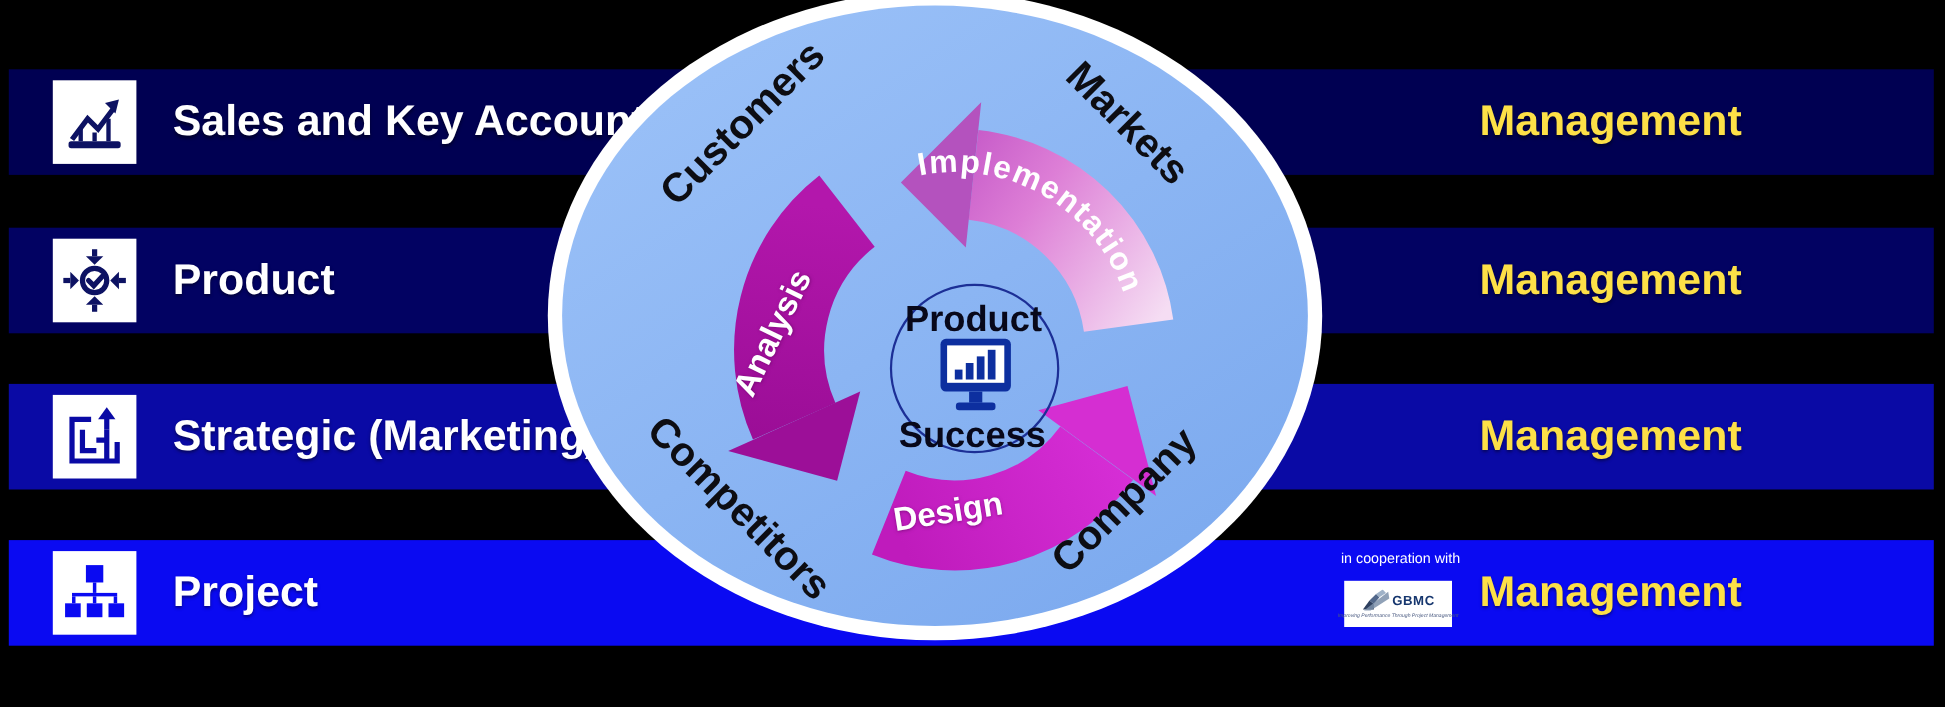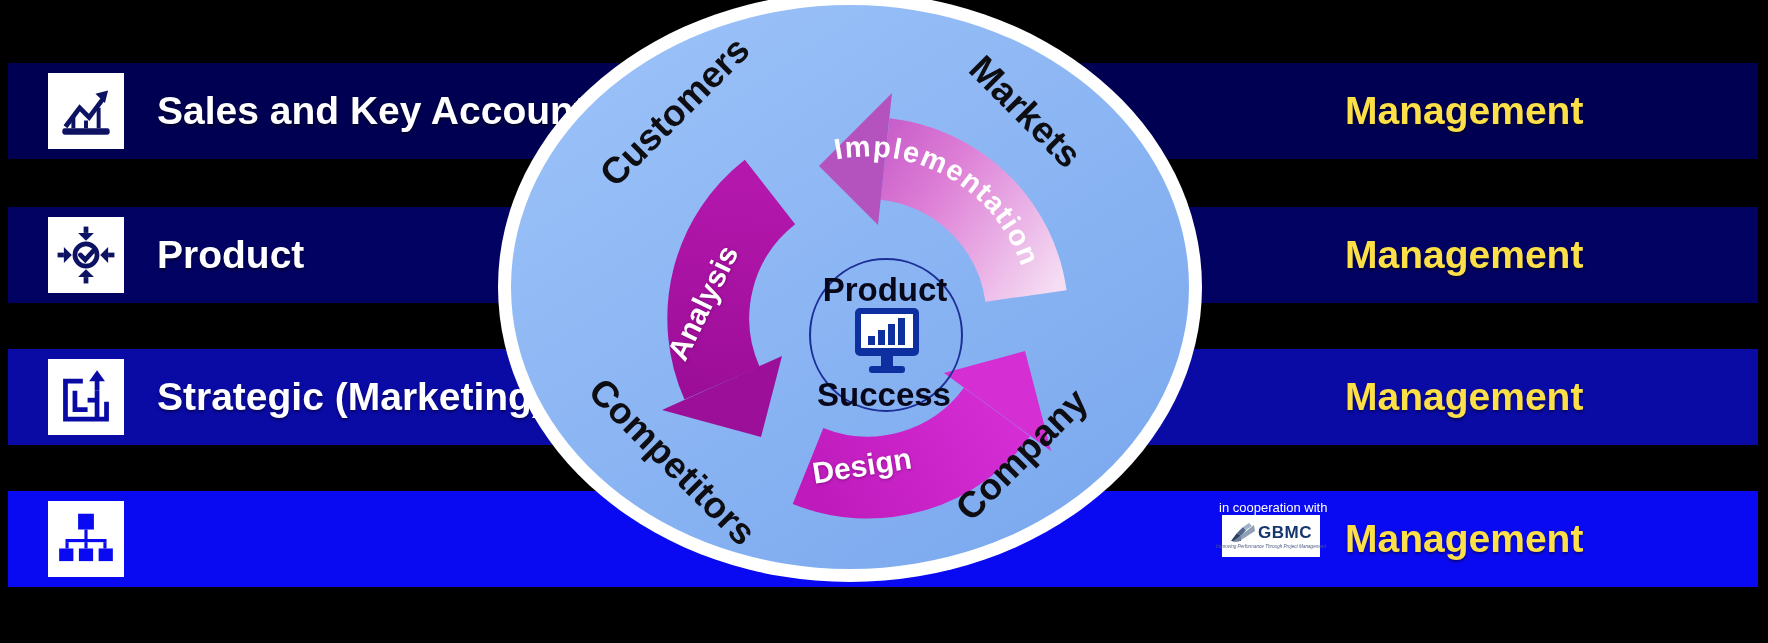--- a/index.html
+++ b/index.html
@@ -31,27 +31,27 @@
   }
   .arrow-label{
     position:absolute;z-index:7;color:#fff;font-weight:bold;font-size:30px;
     white-space:nowrap;transform-origin:center;text-shadow:0 1px 3px rgba(90,0,90,.55);
   }
   .center-label{
     position:absolute;z-index:7;color:#08081a;font-weight:bold;font-size:33px;
     white-space:nowrap;transform:translate(-50%,-50%);
   }
   #coop{position:absolute;left:1219px;top:500px;width:104px;z-index:8;text-align:center;}
-  #coop-text{color:#fff;font-size:13px;margin-bottom:0;white-space:nowrap;}
+  #coop-text{color:#fff;font-size:13px;margin-bottom:13px;white-space:nowrap;}
   #gbmc-box{
     width:98px;height:40px;background:#fff;margin:0 auto;display:flex;
     align-items:center;justify-content:center;gap:2px;flex-direction:column;padding:1px 0;
   }
   #gbmc-row{display:flex;align-items:center;gap:2px;}
-  #gbmc-name{color:#16366e;font-weight:bold;font-size:17px;letter-spacing:.5px;line-height:1;}
+  #gbmc-name{color:#16366e;font-weight:bold;font-size:12px;letter-spacing:.5px;line-height:1;}
   #gbmc-tagline{color:#4a5a80;font-size:4.6px;font-style:italic;line-height:1;white-space:nowrap;}
 </style>
 </head>
 <body>
 
 <div class="bar bar1">
   <div class="icon-box">
     <svg width="60" height="60" viewBox="0 0 76 76">
       <g fill="none" stroke="#0d1263" stroke-width="6">
         <path d="M12 58 L30 34 L42 46 L60 22"></path>
@@ -112,20 +112,21 @@
         <rect x="12" y="38" width="52" height="4"></rect>
         <rect x="12" y="42" width="4" height="8"></rect>
         <rect x="36" y="42" width="4" height="8"></rect>
         <rect x="60" y="42" width="4" height="8"></rect>
         <rect x="4" y="50" width="18" height="16"></rect>
         <rect x="29" y="50" width="18" height="16"></rect>
         <rect x="54" y="50" width="18" height="16"></rect>
       </g>
     </svg>
   </div>
+  <div class="row-label">Project</div>
   <div class="mgmt-label">Management</div>
 </div>
 
 <svg id="cycle-svg" width="1768" height="643" viewBox="0 0 1768 643">
   <defs>
     <linearGradient id="discGrad" x1="0.1" y1="0" x2="0.9" y2="1">
       <stop offset="0" stop-color="#9cc2f8"></stop>
       <stop offset="1" stop-color="#7aa8ee"></stop>
     </linearGradient>
     <linearGradient id="gradImpl" gradientUnits="userSpaceOnUse" x1="810" y1="150" x2="1040" y2="310">

